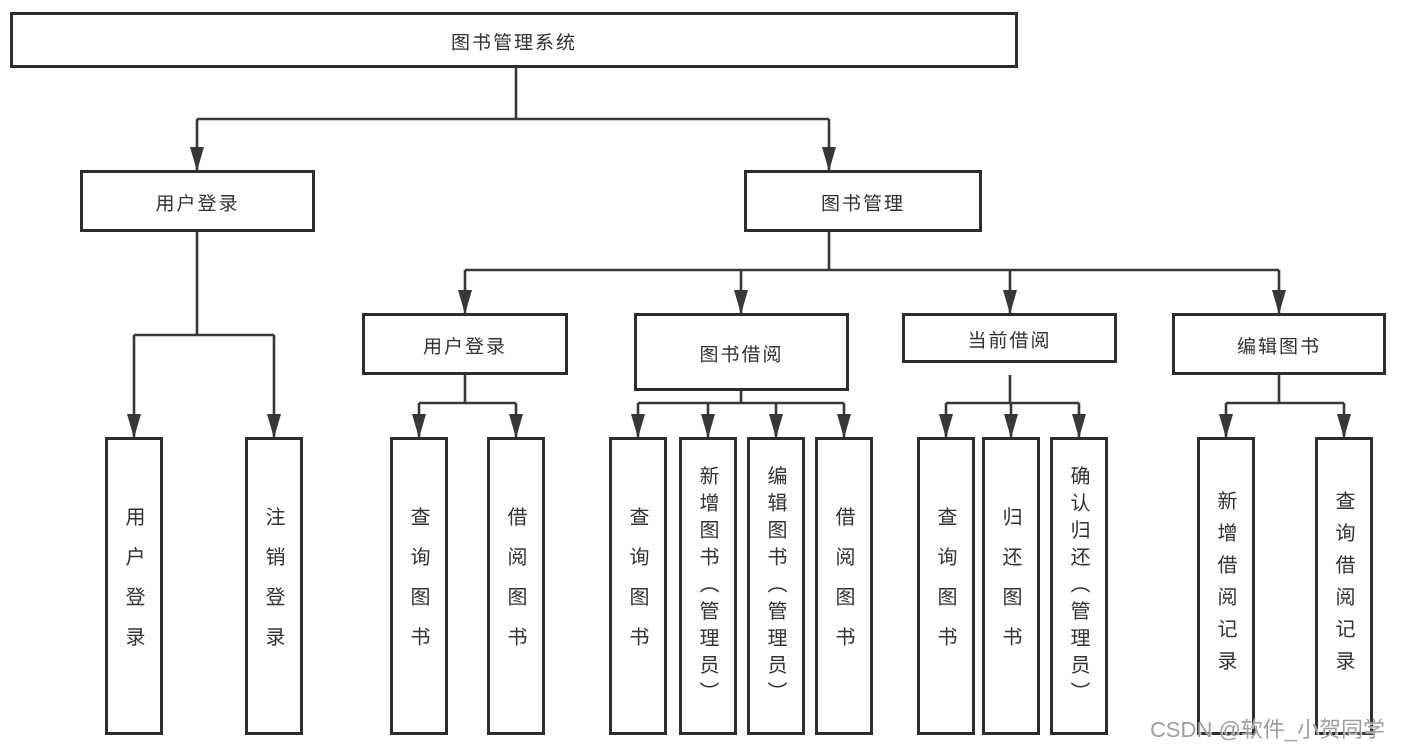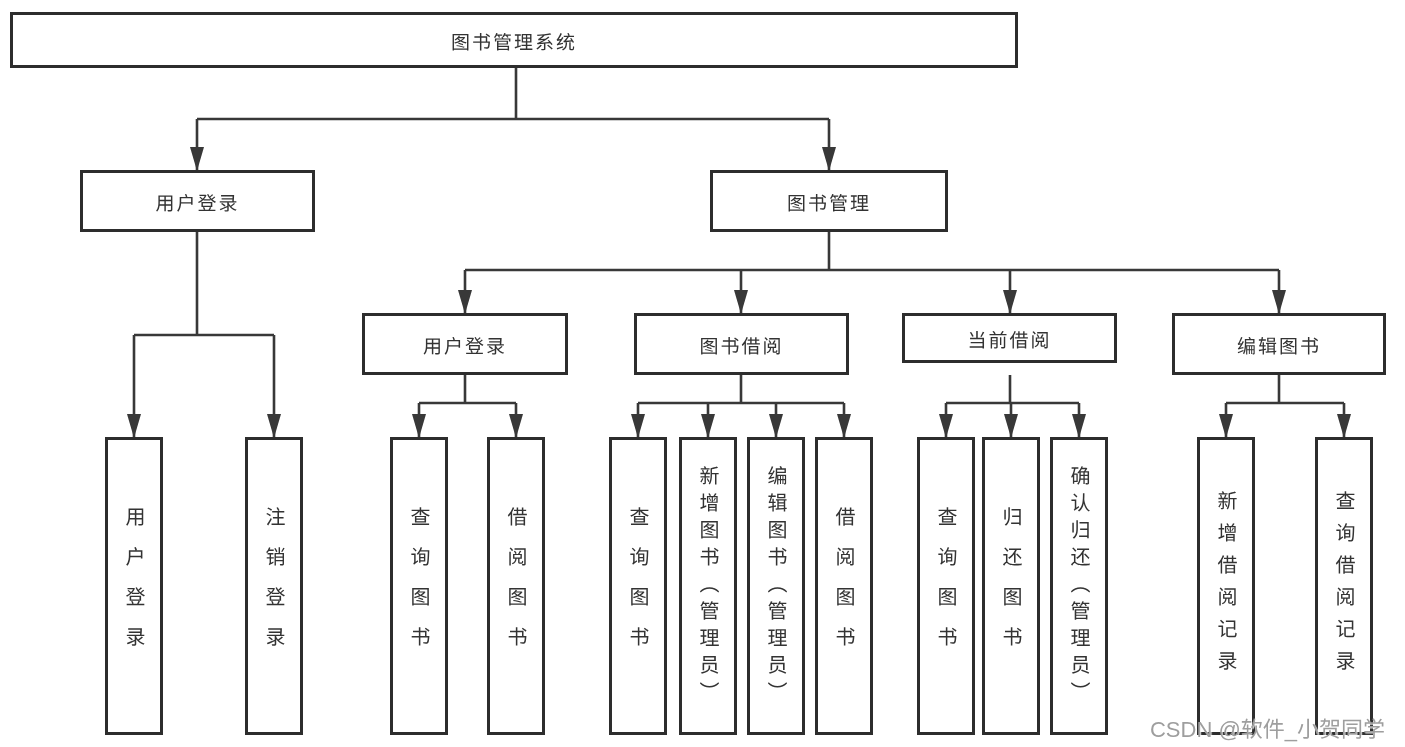--- a/index.html
+++ b/index.html
@@ -114,28 +114,28 @@
     </g>
   </svg>
 
   <div class="box hbox" style="left:10px;top:12px;width:1008px;height:56px">
     <span>图书管理系统</span>
   </div>
 
   <div class="box hbox" style="left:80px;top:170px;width:235px;height:62px">
     <span>用户登录</span>
   </div>
-  <div class="box hbox" style="left:710px;top:170px;width:238px;height:62px">
+  <div class="box hbox" style="left:744px;top:170px;width:238px;height:62px">
     <span>图书管理</span>
   </div>
 
   <div class="box hbox" style="left:362px;top:313px;width:206px;height:62px">
     <span>用户登录</span>
   </div>
-  <div class="box hbox" style="left:634px;top:313px;width:215px;height:62px">
+  <div class="box hbox" style="left:634px;top:313px;width:215px;height:78px">
     <span>图书借阅</span>
   </div>
   <div class="box hbox" style="left:902px;top:313px;width:215px;height:50px">
     <span>当前借阅</span>
   </div>
   <div class="box hbox" style="left:1172px;top:313px;width:214px;height:62px">
     <span>编辑图书</span>
   </div>
 
   <div class="box vbox" style="left:105px;top:437px">

